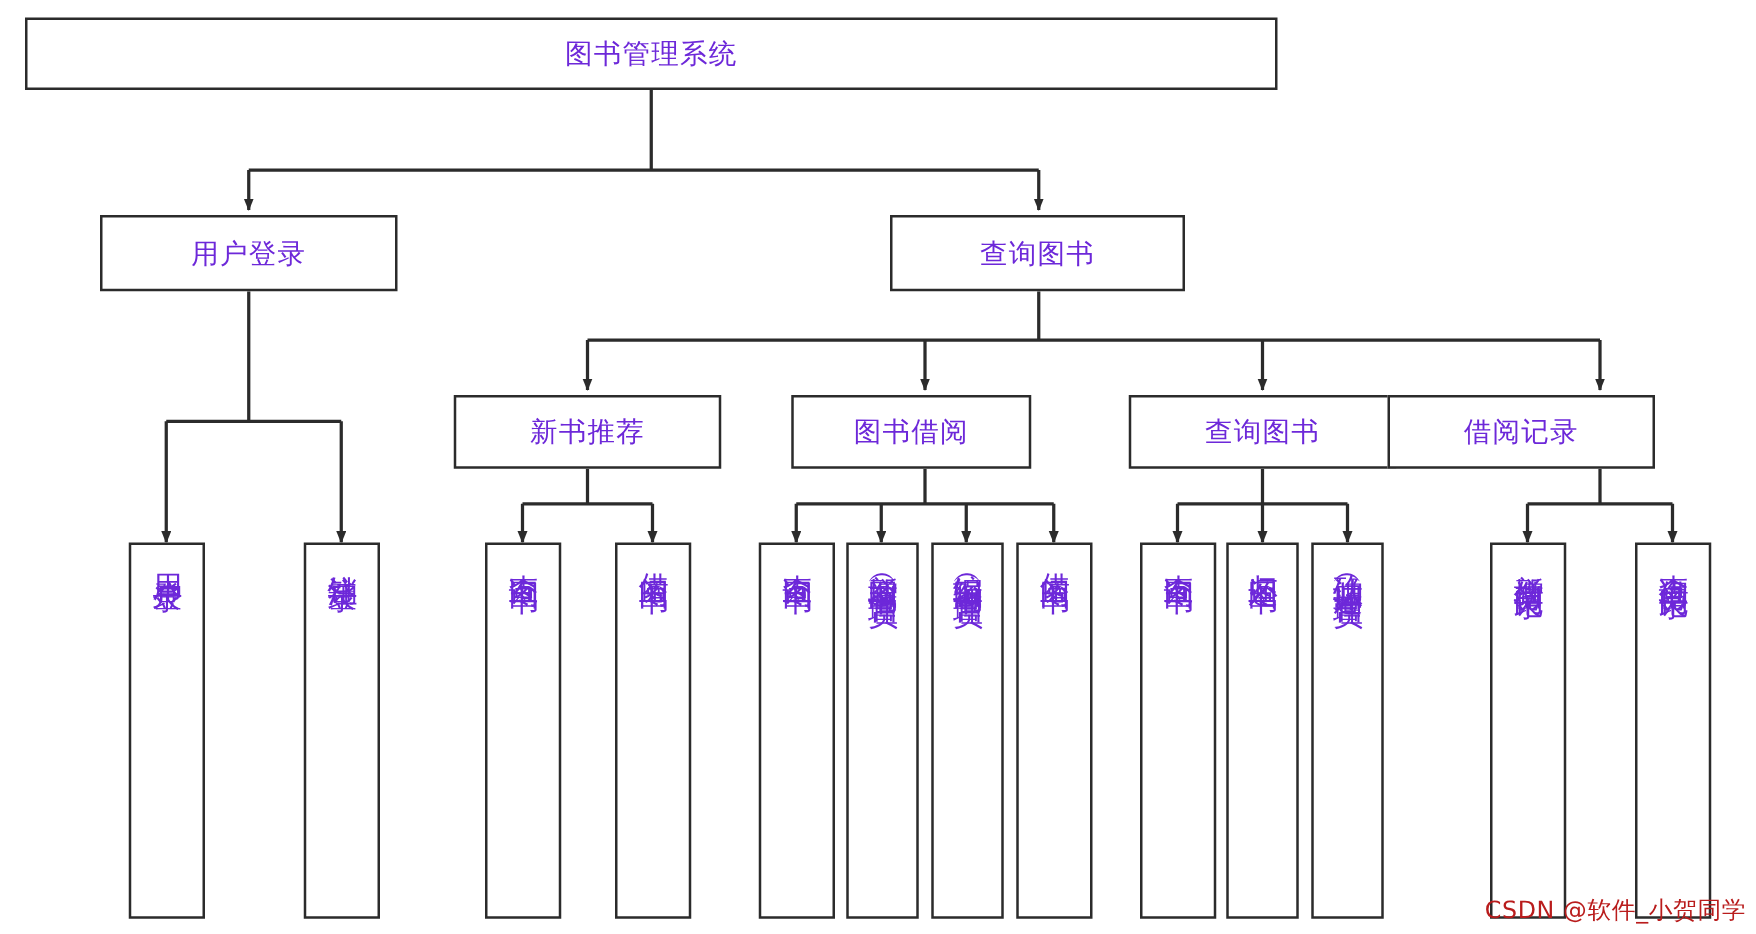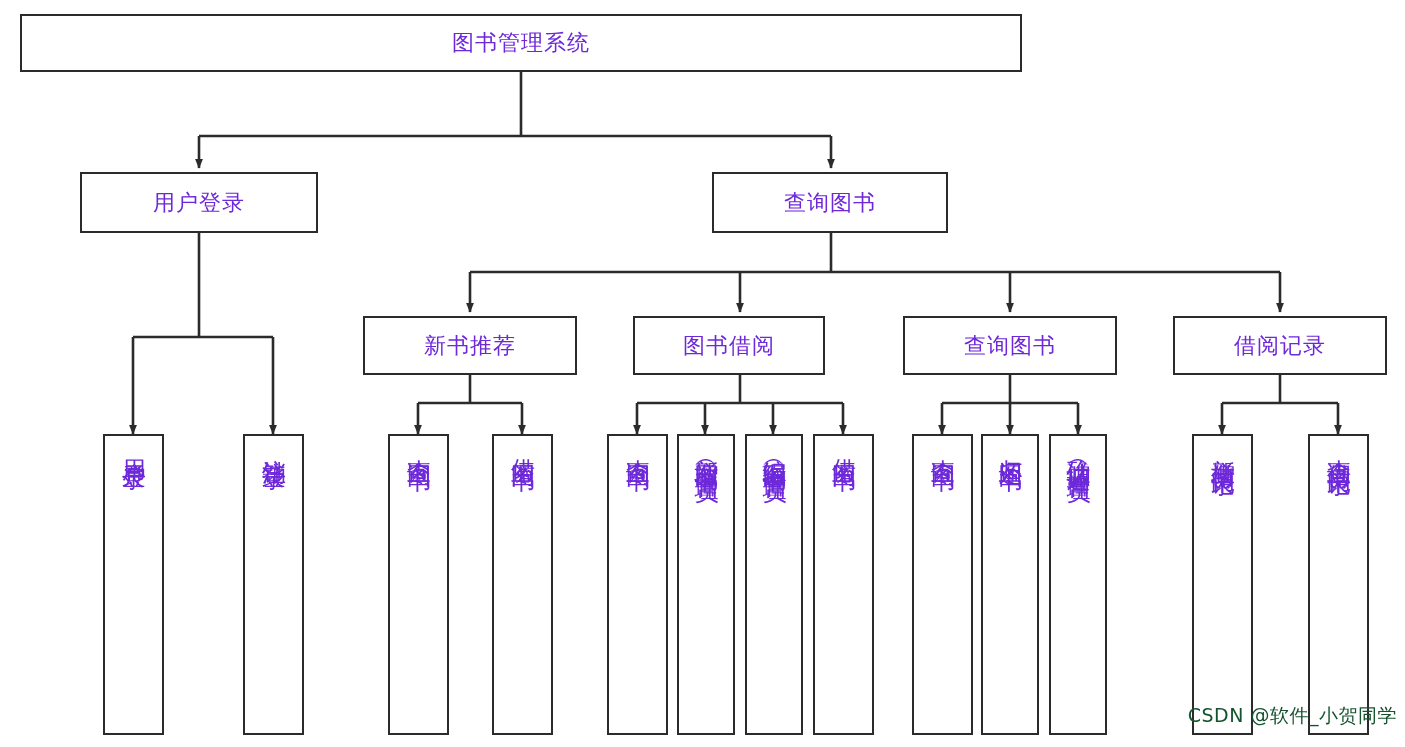--- a/index.html
+++ b/index.html
@@ -50,23 +50,23 @@
     white-space: nowrap;
   }
   .node.v .vtext {
     writing-mode: vertical-rl;
     text-orientation: upright;
     display: block;
   }
   #watermark {
     position: absolute;
     right: 8px;
-    bottom: 18px;
+    bottom: 6px;
     font-size: 19px;
-    color: #14532d;
+    color: #b91c1c;
     letter-spacing: 0.5px;
     z-index: 5;
     white-space: nowrap;
     font-family: "DejaVu Sans", "Liberation Sans", sans-serif;
   }
 </style>
 </head>
 <body>
 
 <div id="diagram-root">
@@ -134,21 +134,21 @@
 
   <div class="node h" style="left:363px; top:316px; width:214px; height:59px;justify-content:center;">
     <span>新书推荐</span>
   </div>
   <div class="node h" style="left:633px; top:316px; width:192px; height:59px;">
     <span>图书借阅</span>
   </div>
   <div class="node h" style="left:903px; top:316px; width:214px; height:59px;">
     <span>查询图书</span>
   </div>
-  <div class="node h" style="left:1173px; top:316px; width:214px; height:59px;">
+  <div class="node h" style="left:1110px; top:316px; width:214px; height:59px;">
     <span>借阅记录</span>
   </div>
 
   <div class="node v" style="left:103px; top:434px; width:61px; height:301px;">
     <span class="vtext">用户登录</span>
   </div>
   <div class="node v" style="left:243px; top:434px; width:61px; height:301px;">
     <span class="vtext">注销登录</span>
   </div>
 

